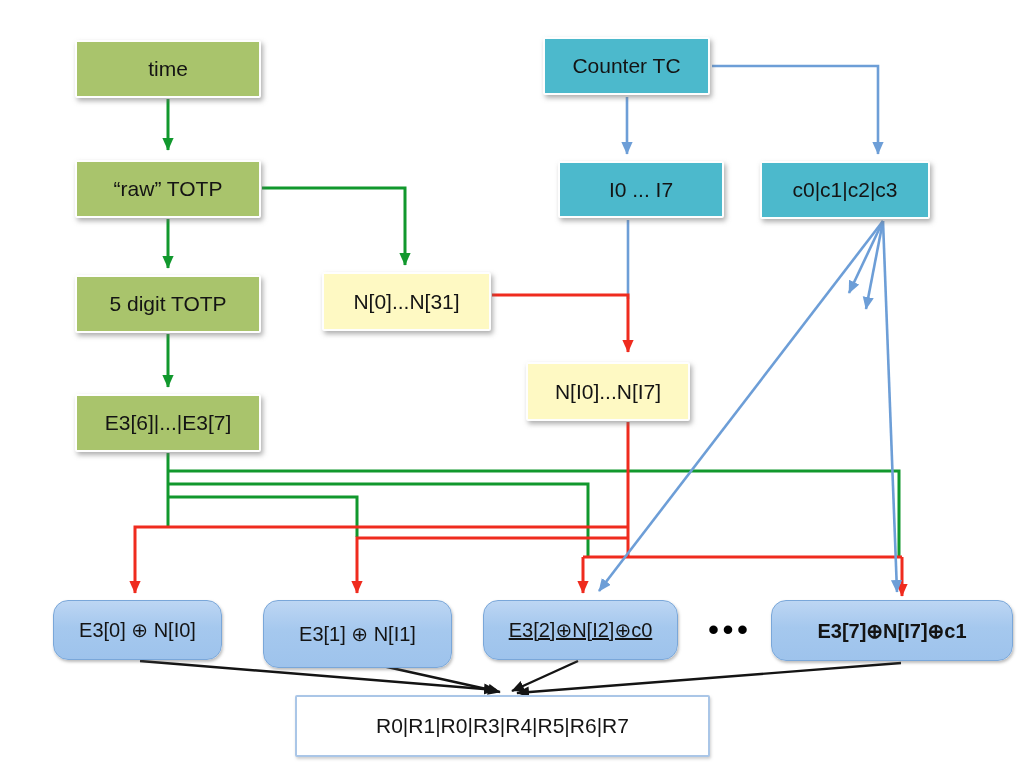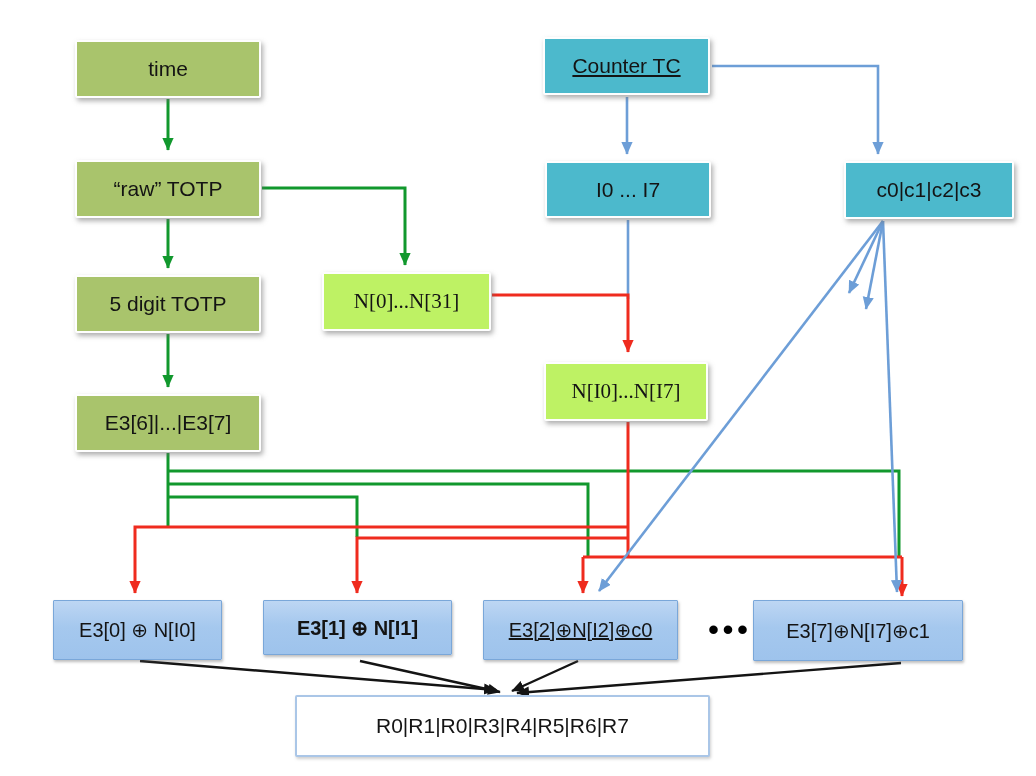--- a/index.html
+++ b/index.html
@@ -14,27 +14,26 @@
   }
   .node.green{
     background:#a9c46c;border:2px solid #fefefe;border-radius:2px;
     box-shadow:2px 3px 5px rgba(110,110,110,.55);
   }
   .node.teal{
     background:#4cb9cc;border:2px solid #fefefe;border-radius:2px;
     box-shadow:2px 3px 5px rgba(110,110,110,.55);
   }
   .node.red{
-    background:#bef264;border:2px solid #fefefe;border-radius:2px;
+    background:#fef9c3;border:2px solid #fefefe;border-radius:2px;
     box-shadow:2px 3px 5px rgba(110,110,110,.55);
-    font-family:Liberation Serif, serif;
   }
   .node.blue{
     background:linear-gradient(180deg,#bdd6f3 0%,#a5c8ee 45%,#9ec3ec 100%);
-    border:1px solid #7aa7d9;border-radius:1px;
+    border:1px solid #7aa7d9;border-radius:15px;
     box-shadow:1px 2px 3px rgba(90,90,90,.4);
     font-size:20px;
   }
   .node.result{
     background:#ffffff;border:2px solid #aac6e7;border-radius:2px;
     box-shadow:1px 2px 3px rgba(120,120,120,.35);
   }
   .dots{
     position:absolute;z-index:2;left:690px;top:608px;width:80px;height:44px;
     display:flex;align-items:center;justify-content:center;
@@ -98,42 +97,42 @@
       </div>
       <div class="node green" style="left: 75px; top: 275px; width: 186px; height: 58px;">
         <span>5 digit TOTP</span>
       </div>
       <div class="node green" style="left: 75px; top: 394px; width: 186px; height: 58px;">
         <span>E3[6]|...|E3[7]</span>
       </div>
       <div class="node red" style="left: 322px; top: 272px; width: 169px; height: 59px;">
         <span>N[0]...N[31]</span>
       </div>
-      <div class="node red" style="left: 544px; top: 362px; width: 164px; height: 59px;">
+      <div class="node red" style="left: 526px; top: 362px; width: 164px; height: 59px;">
         <span>N[I0]...N[I7]</span>
       </div>
-      <div class="node teal" style="left: 543px; top: 37px; width: 167px; height: 58px; text-decoration: underline;">
+      <div class="node teal" style="left: 543px; top: 37px; width: 167px; height: 58px;">
         <span>Counter TC</span>
       </div>
-      <div class="node teal" style="left: 545px; top: 161px; width: 166px; height: 57px;">
+      <div class="node teal" style="left: 558px; top: 161px; width: 166px; height: 57px;">
         <span>I0 ... I7</span>
       </div>
-      <div class="node teal" style="left: 844px; top: 161px; width: 170px; height: 58px;">
+      <div class="node teal" style="left: 760px; top: 161px; width: 170px; height: 58px;">
         <span>c0|c1|c2|c3</span>
       </div>
       <div class="node blue" style="left: 53px; top: 600px; width: 169px; height: 60px;">
         <span>E3[0] ⊕ N[I0]</span>
       </div>
-      <div class="node blue" style="left: 263px; top: 600px; width: 189px; height: 55px; font-weight: bold;">
+      <div class="node blue" style="left: 263px; top: 600px; width: 189px; height: 68px;">
         <span>E3[1] ⊕ N[I1]</span>
       </div>
       <div class="node blue" style="left: 483px; top: 600px; width: 195px; height: 60px; text-decoration: underline;">
         <span>E3[2]⊕N[I2]⊕c0</span>
       </div>
-      <div class="node blue" style="left: 753px; top: 600px; width: 210px; height: 61px;">
+      <div class="node blue" style="left: 771px; top: 600px; width: 242px; height: 61px; font-weight: bold;">
         <span>E3[7]⊕N[I7]⊕c1</span>
       </div>
       <div class="node result" style="left: 295px; top: 695px; width: 415px; height: 62px;">
         <span>R0|R1|R0|R3|R4|R5|R6|R7</span>
       </div>
     </div>
   <div class="dots">•••</div>
 </div>
 
 </body></html>

